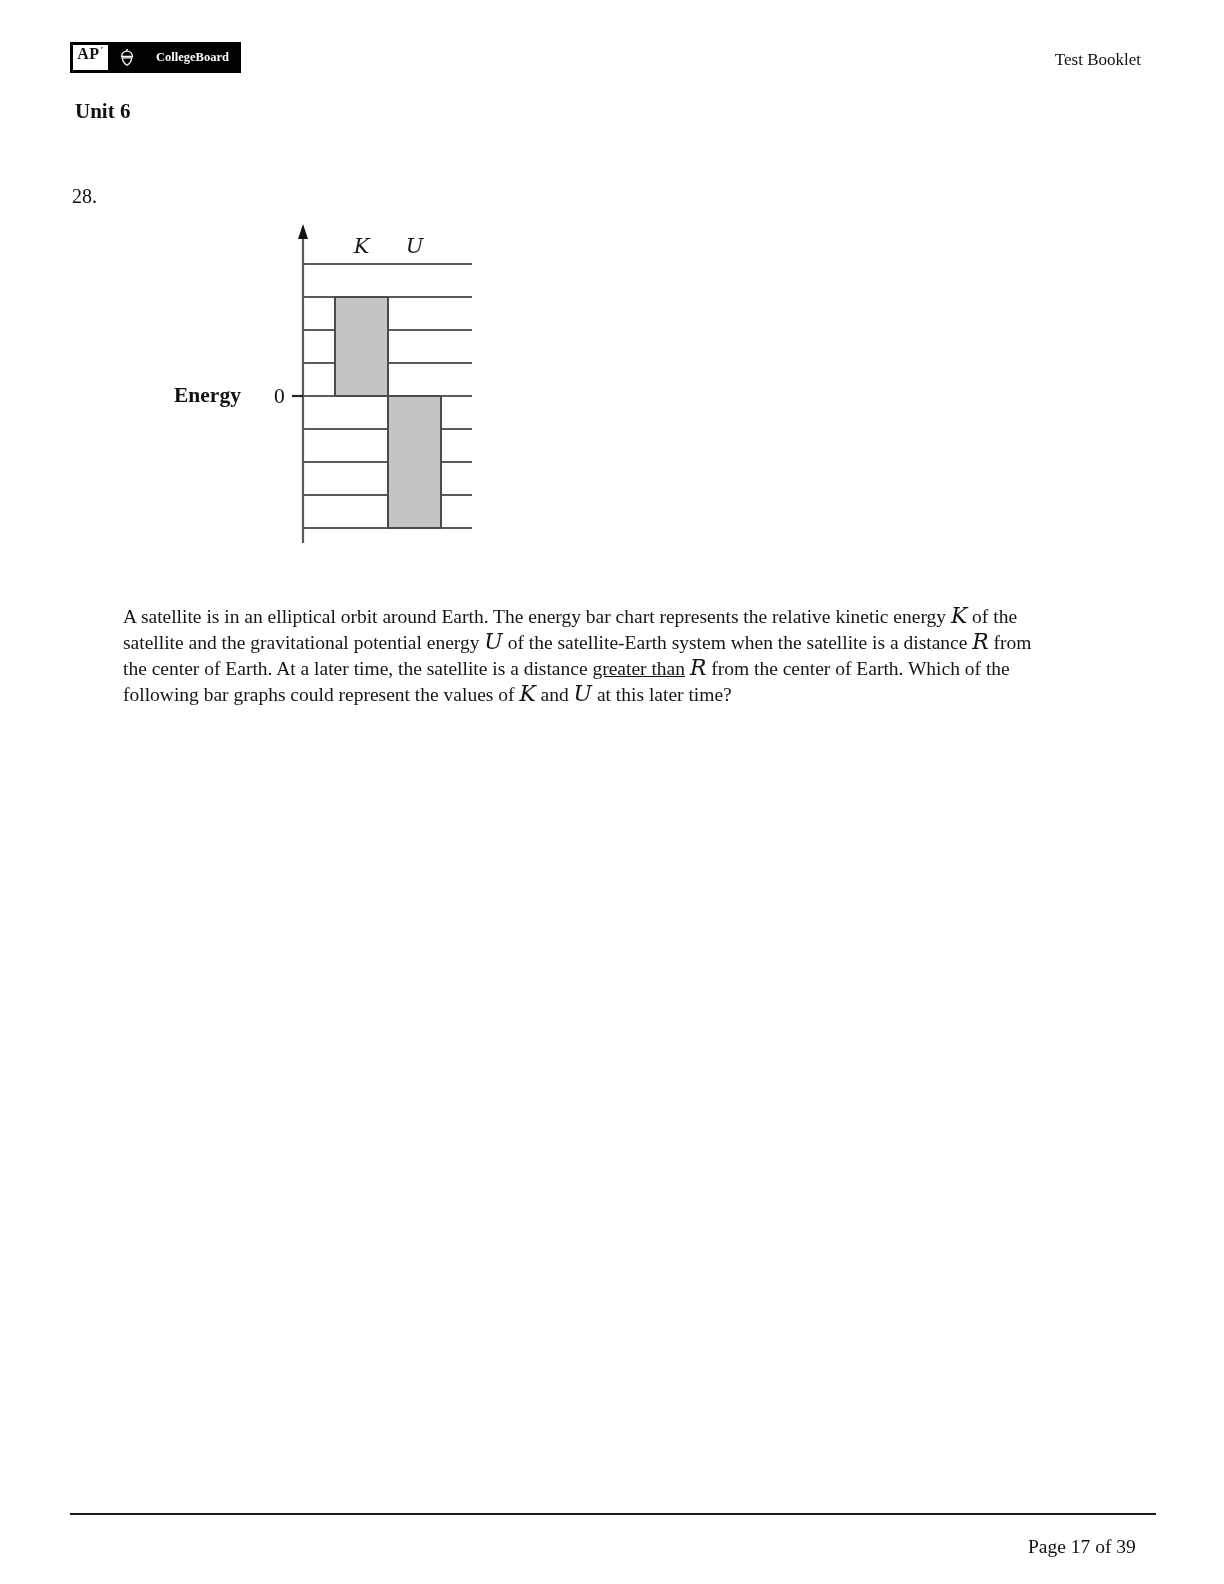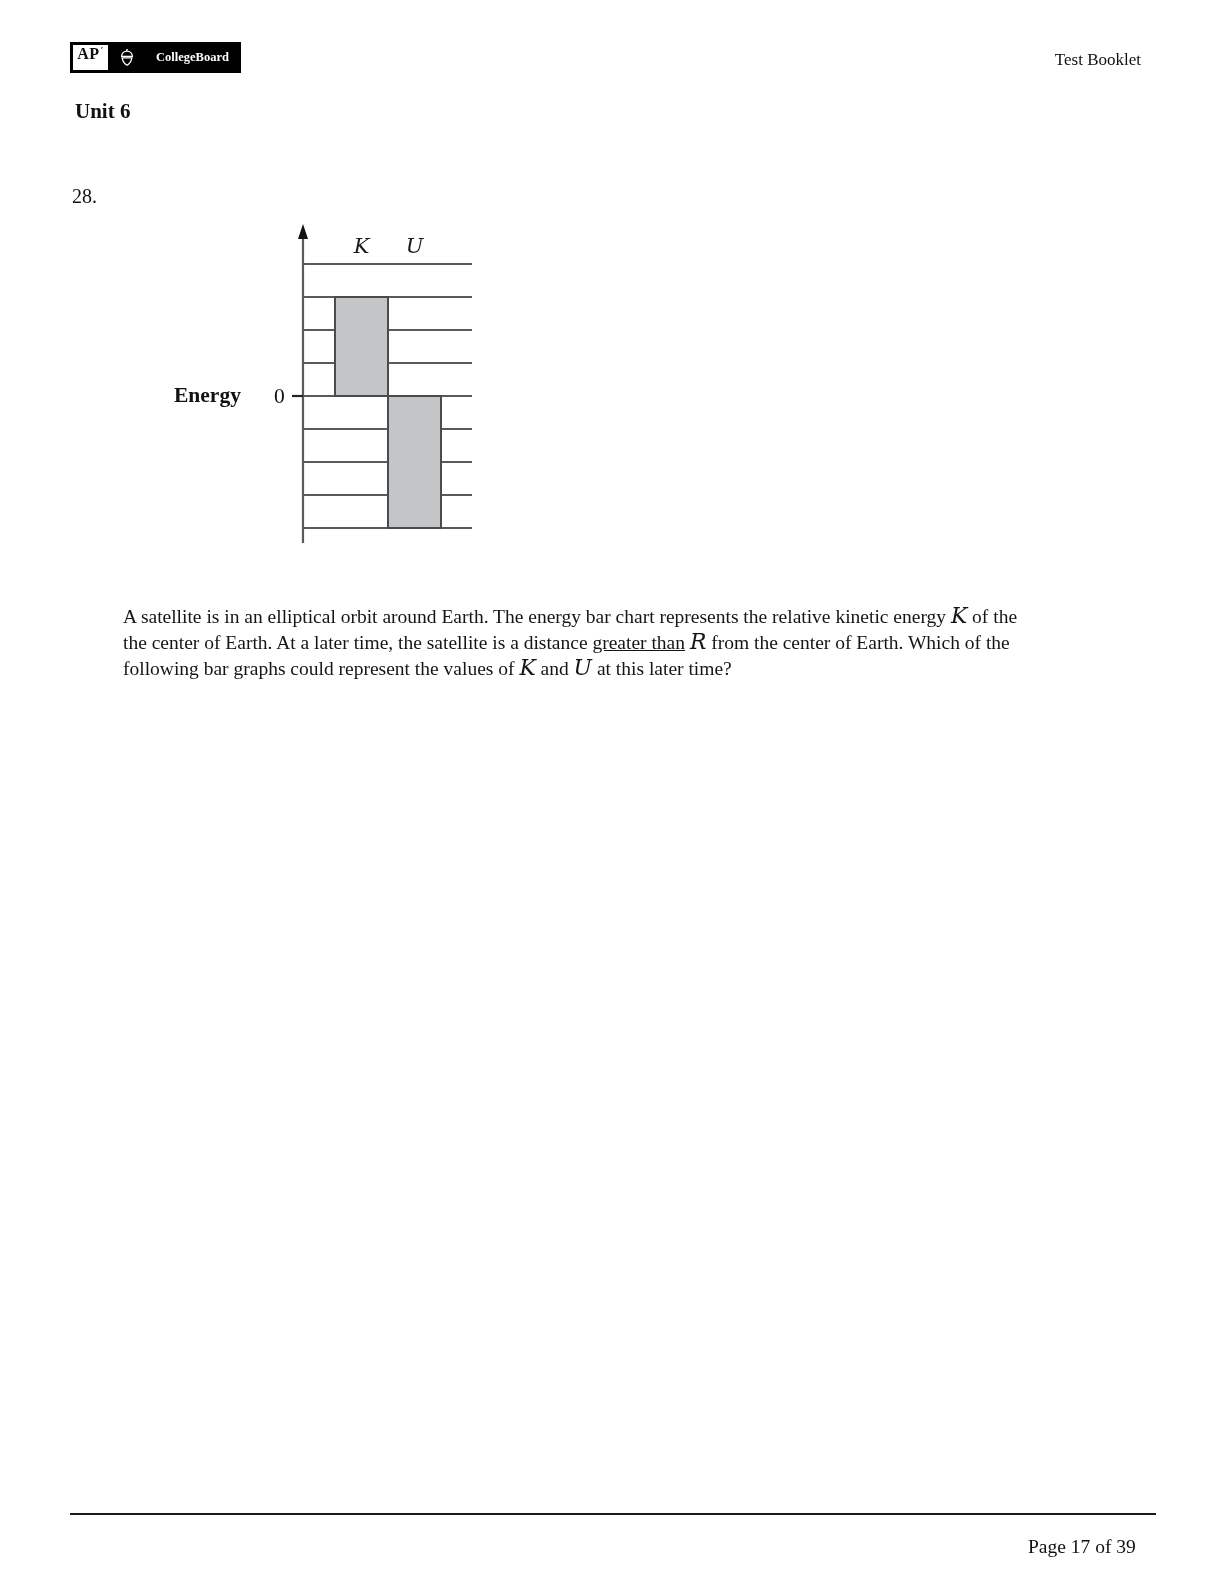--- a/index.html
+++ b/index.html
@@ -175,20 +175,21 @@
         <rect x="218" y="176" width="53" height="132" fill="#c4c5c7" stroke="#4a4b4d" stroke-width="2"></rect>
         <text x="244.5" y="33" text-anchor="middle" class="cat-label">U</text>
         <line x1="133" y1="12" x2="133" y2="323" stroke="#595a5c" stroke-width="2.2"></line>
         <polygon points="133,4 128,19 138,19" fill="#111"></polygon>
         <line x1="122" y1="176" x2="133" y2="176" stroke="#222" stroke-width="2.2"></line>
       </svg>
   </div>
 
   <div class="qtext">
       <div class="qline"><span>A satellite is in an elliptical orbit around Earth. The energy bar chart represents the relative kinetic energy </span><span class="math">K</span><span> of the</span></div>
+      <div class="qline"><span>satellite and the gravitational potential energy </span><span class="math">U</span><span> of the satellite-Earth system when the satellite is a distance </span><span class="math">R</span><span> from</span></div>
       <div class="qline"><span>the center of Earth. At a later time, the satellite is a distance </span><span class="ul">greater than</span><span> </span><span class="math">R</span><span> from the center of Earth. Which of the</span></div>
       <div class="qline"><span>following bar graphs could represent the values of </span><span class="math">K</span><span> and </span><span class="math">U</span><span> at this later time?</span></div>
     </div>
 
   <div class="footer-rule"></div>
   <div class="footer-course">AP Physics 1</div>
   <div class="footer-page">Page 17 of 39</div>
 
 </div>
 

